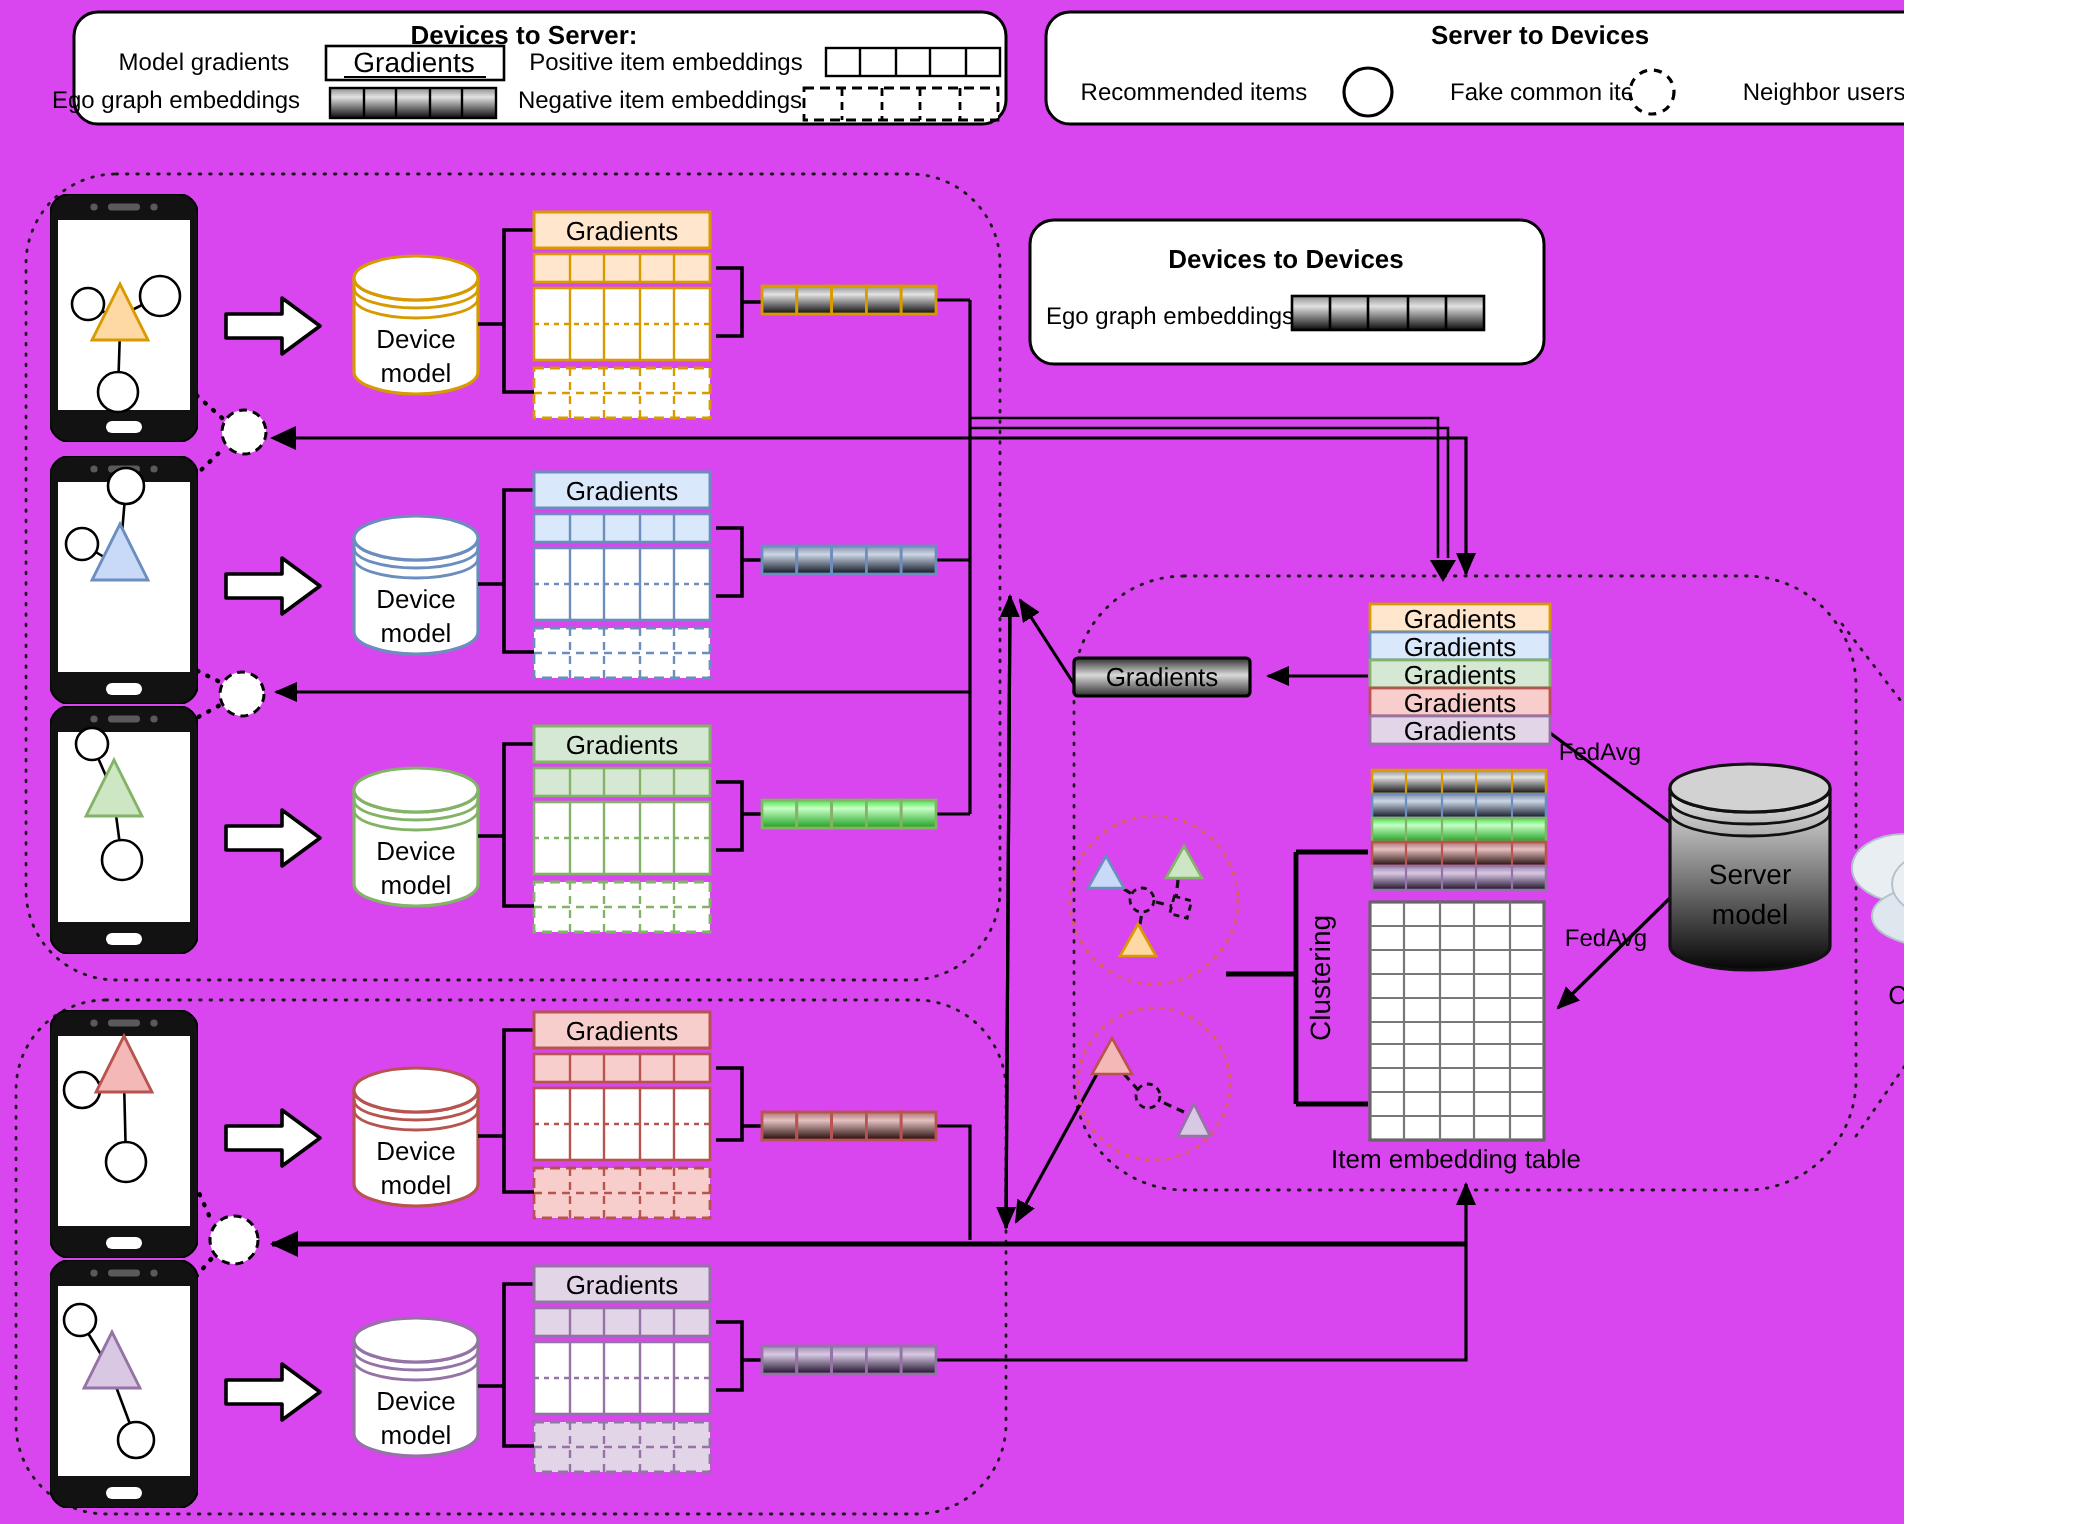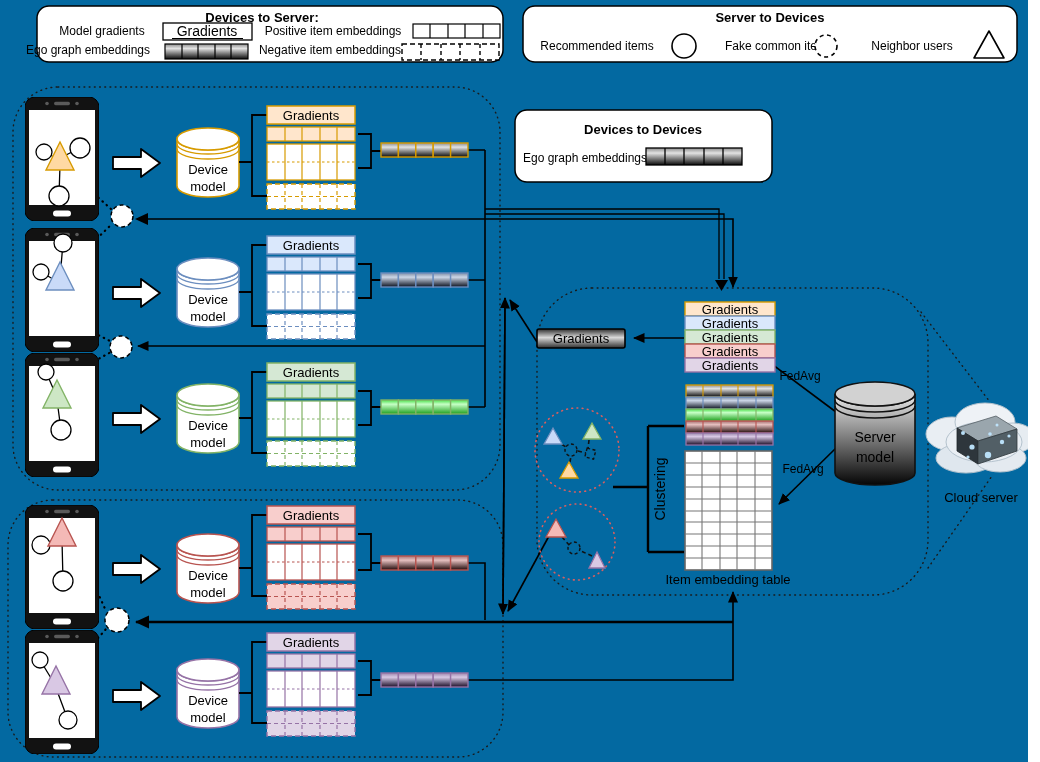--- a/index.html
+++ b/index.html
@@ -1,16 +1,16 @@
 <!DOCTYPE html>
 <html><head>
 <meta charset="utf-8">
 <style>
   html,body{margin:0;padding:0;background:#fff;}
-  .stage{position:relative;width:1028px;height:762px;background:#0369a1;overflow:hidden;}
+  .stage{position:relative;width:952px;height:762px;background:#d946ef;overflow:hidden;}
   svg{display:block;}
   text{font-family:"Liberation Sans","DejaVu Sans",sans-serif;fill:#000;}
   .t12{font-size:12px;}
   .t13{font-size:13px;}
   .t14{font-size:14px;}
   .b13{font-size:13px;font-weight:bold;}
   .dotted{fill:none;stroke:#1a1a1a;stroke-width:1.4;stroke-dasharray:0.8 4.4;stroke-linecap:round;}
   .reddot{fill:none;stroke:#d95f5f;stroke-width:1.6;stroke-dasharray:0.8 4.4;stroke-linecap:round;}
   .flow{fill:none;stroke:#000;stroke-width:1.6;}
   .flowthin{fill:none;stroke:#000;stroke-width:1.3;}

